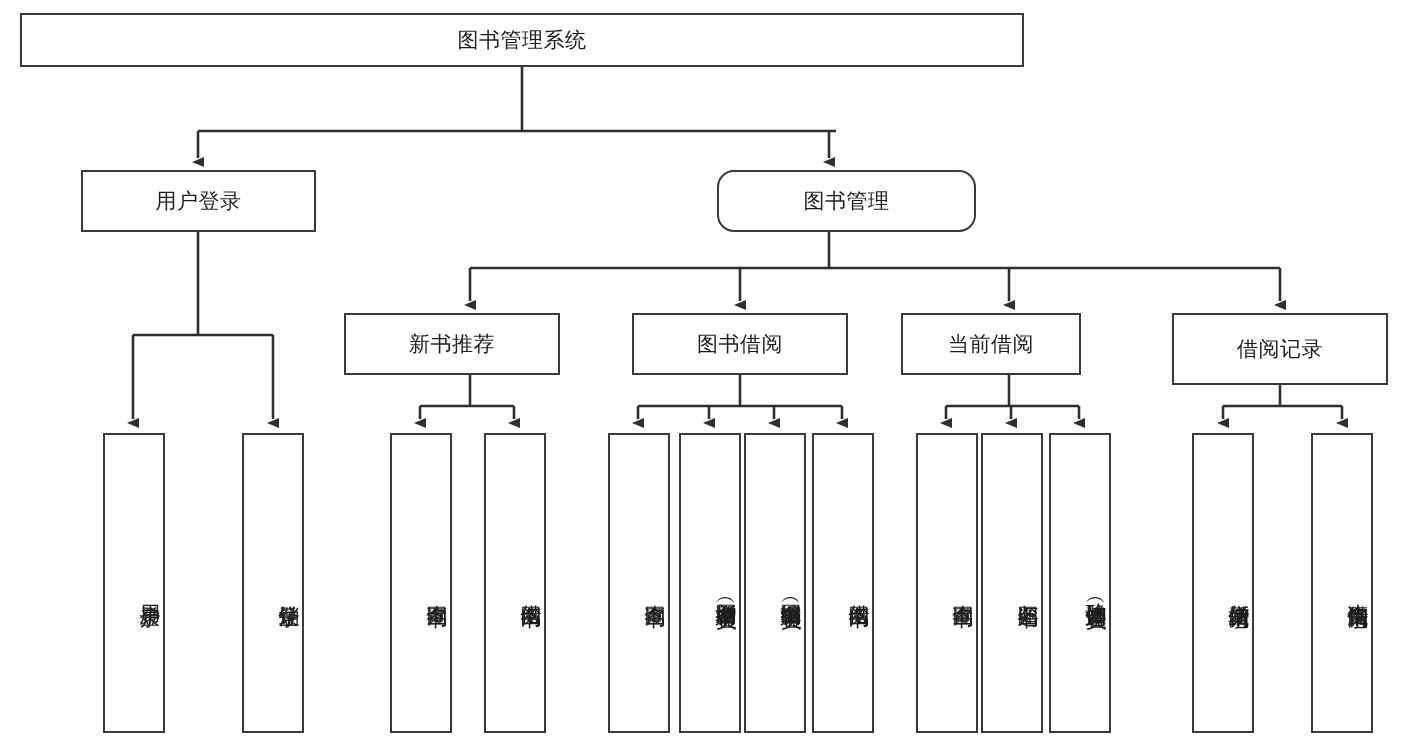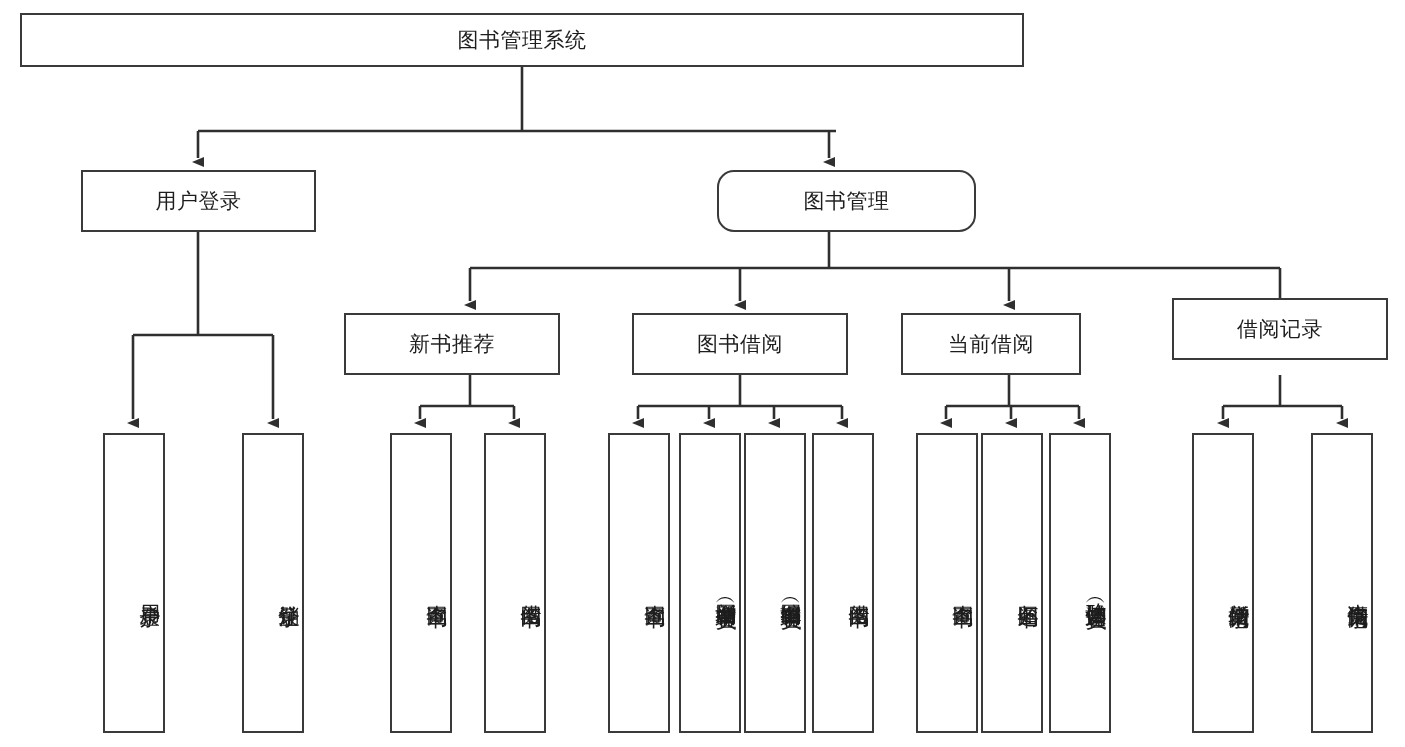--- a/index.html
+++ b/index.html
@@ -138,21 +138,21 @@
 
   <div class="node node-h" style="left:344px; top:313px; width:216px; height:62px;">
     <span>新书推荐</span>
   </div>
   <div class="node node-h" style="left:632px; top:313px; width:216px; height:62px;">
     <span>图书借阅</span>
   </div>
   <div class="node node-h" style="left:901px; top:313px; width:180px; height:62px;">
     <span>当前借阅</span>
   </div>
-  <div class="node node-h" style="left:1172px; top:298px; width:216px; height:62px;">
+  <div class="node node-h" style="left:1172px; top:313px; width:216px; height:72px;">
     <span>借阅记录</span>
   </div>
 
   <div class="node node-v" style="left:103px; top:433px; width:62px; height:300px;">
     <span class="vlabel">用户登录</span>
   </div>
   <div class="node node-v" style="left:242px; top:433px; width:62px; height:300px;">
     <span class="vlabel">注销登录</span>
   </div>
 

